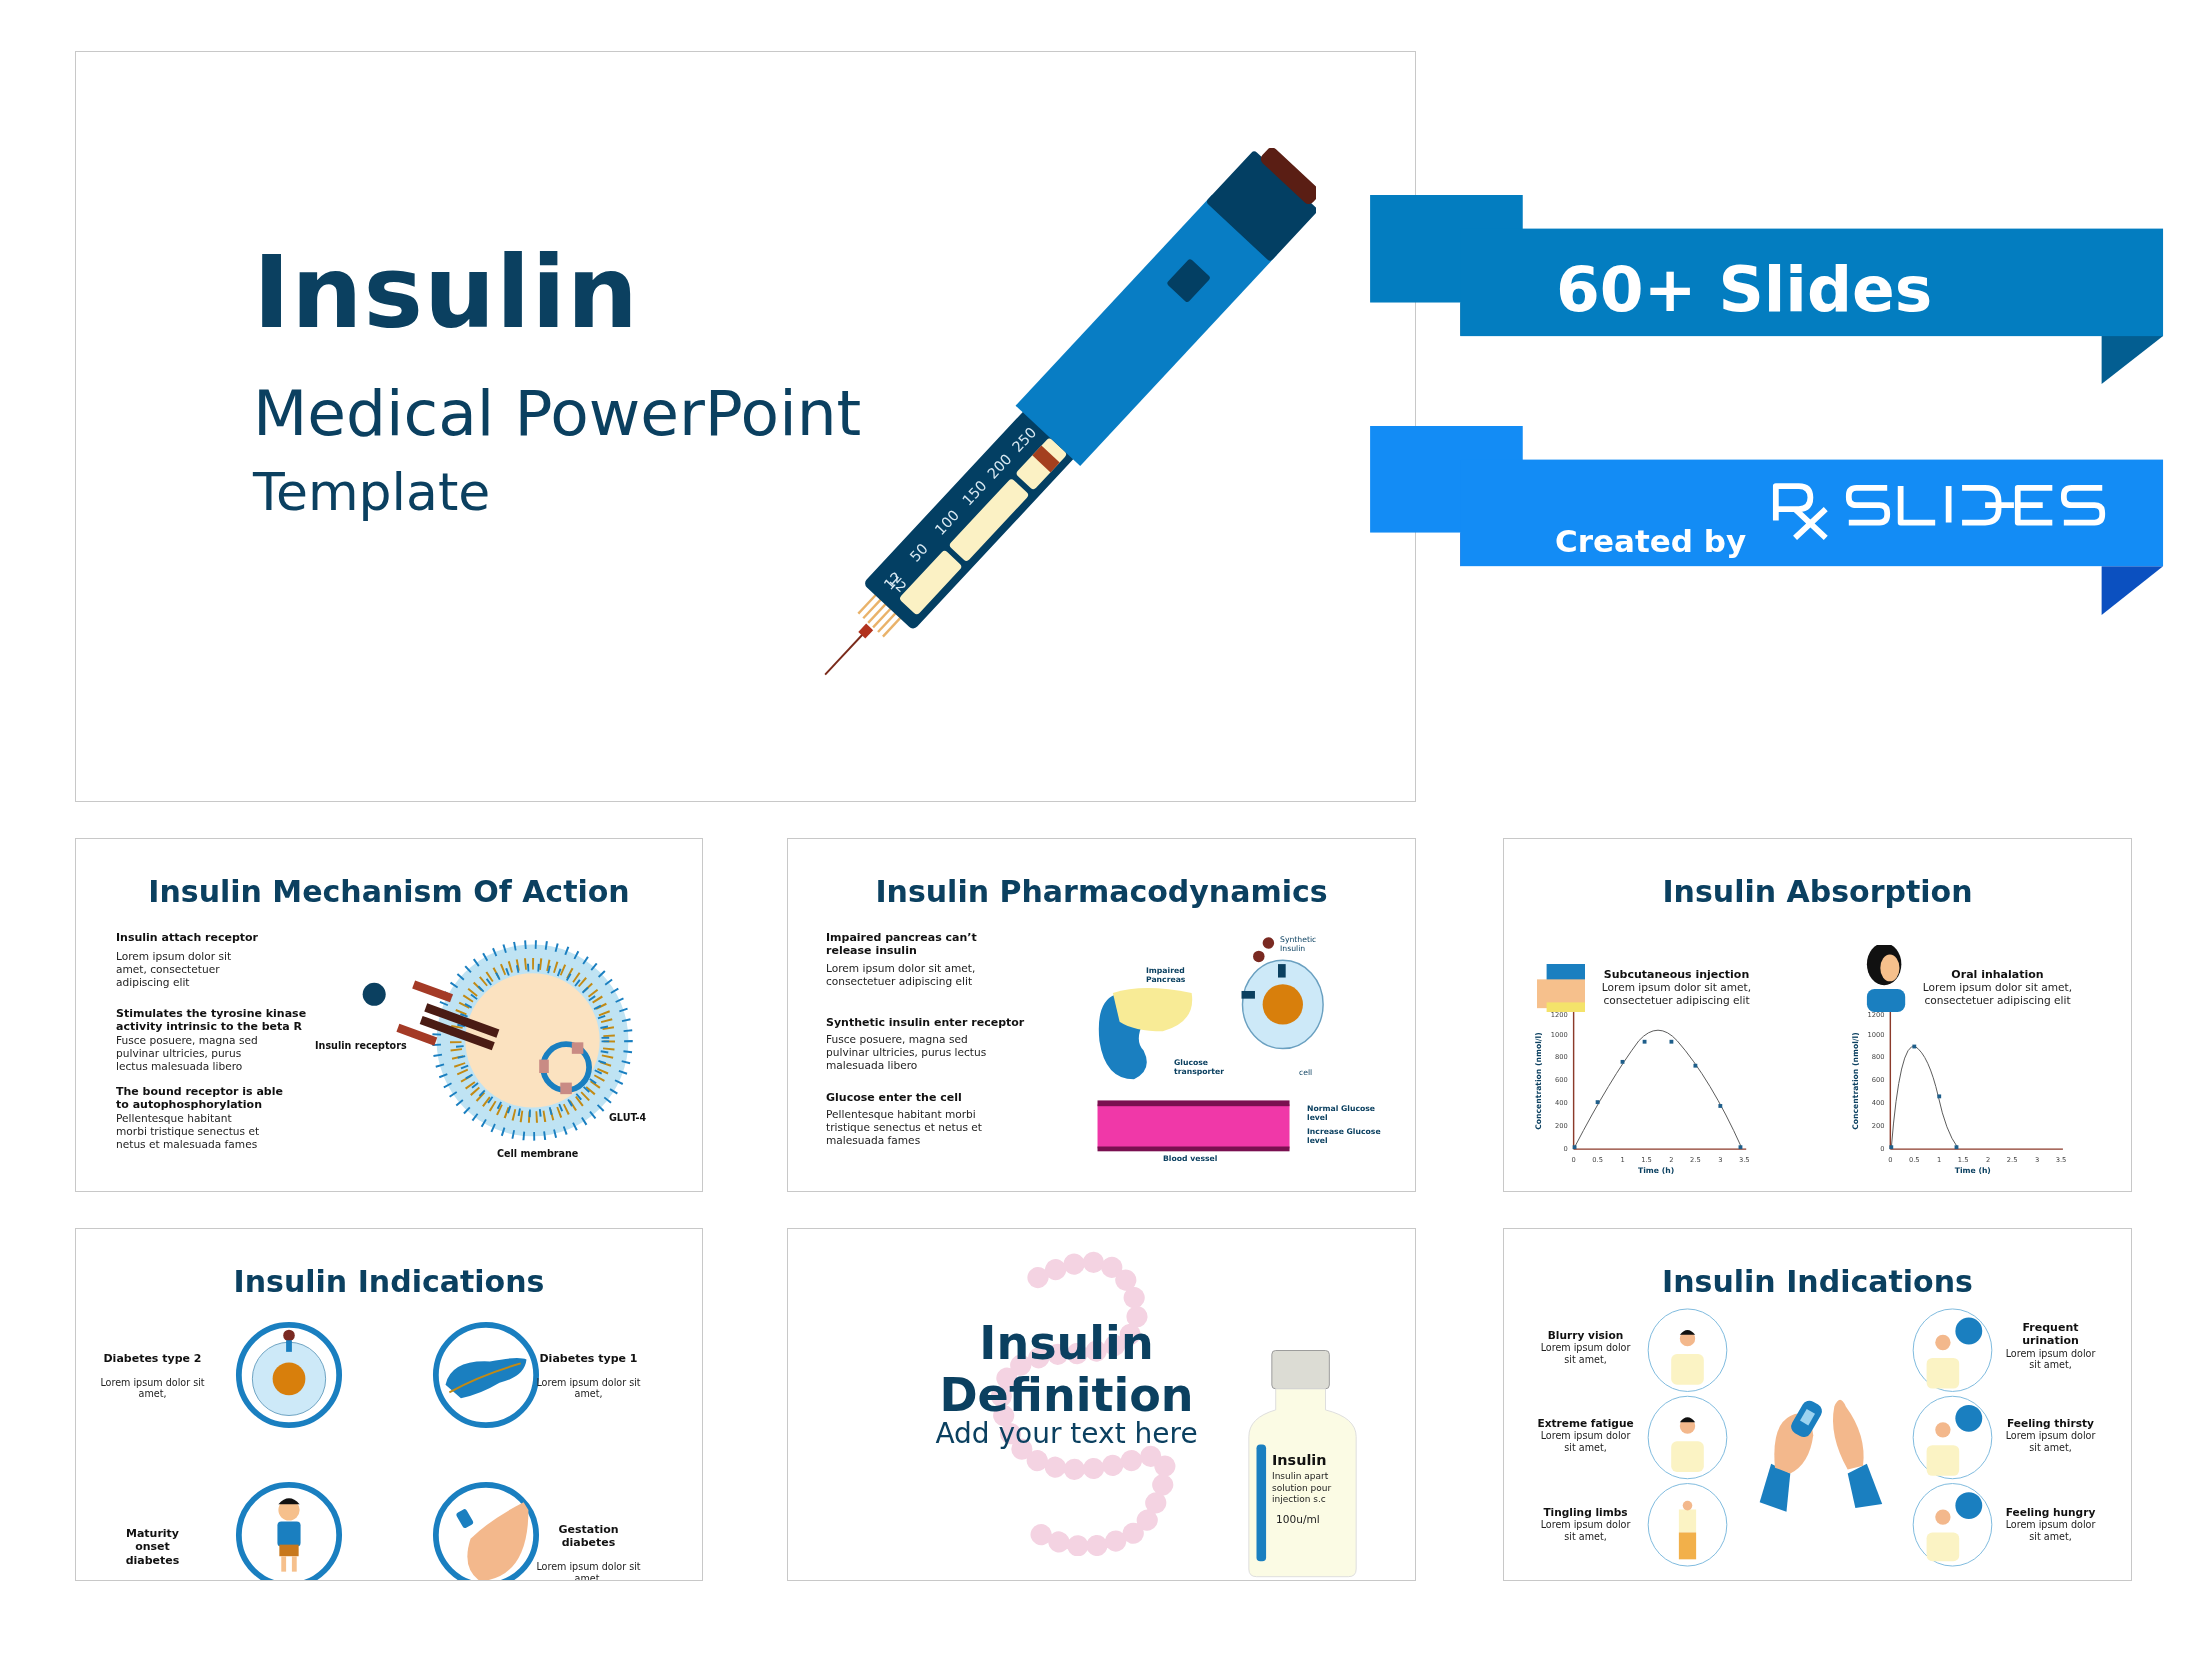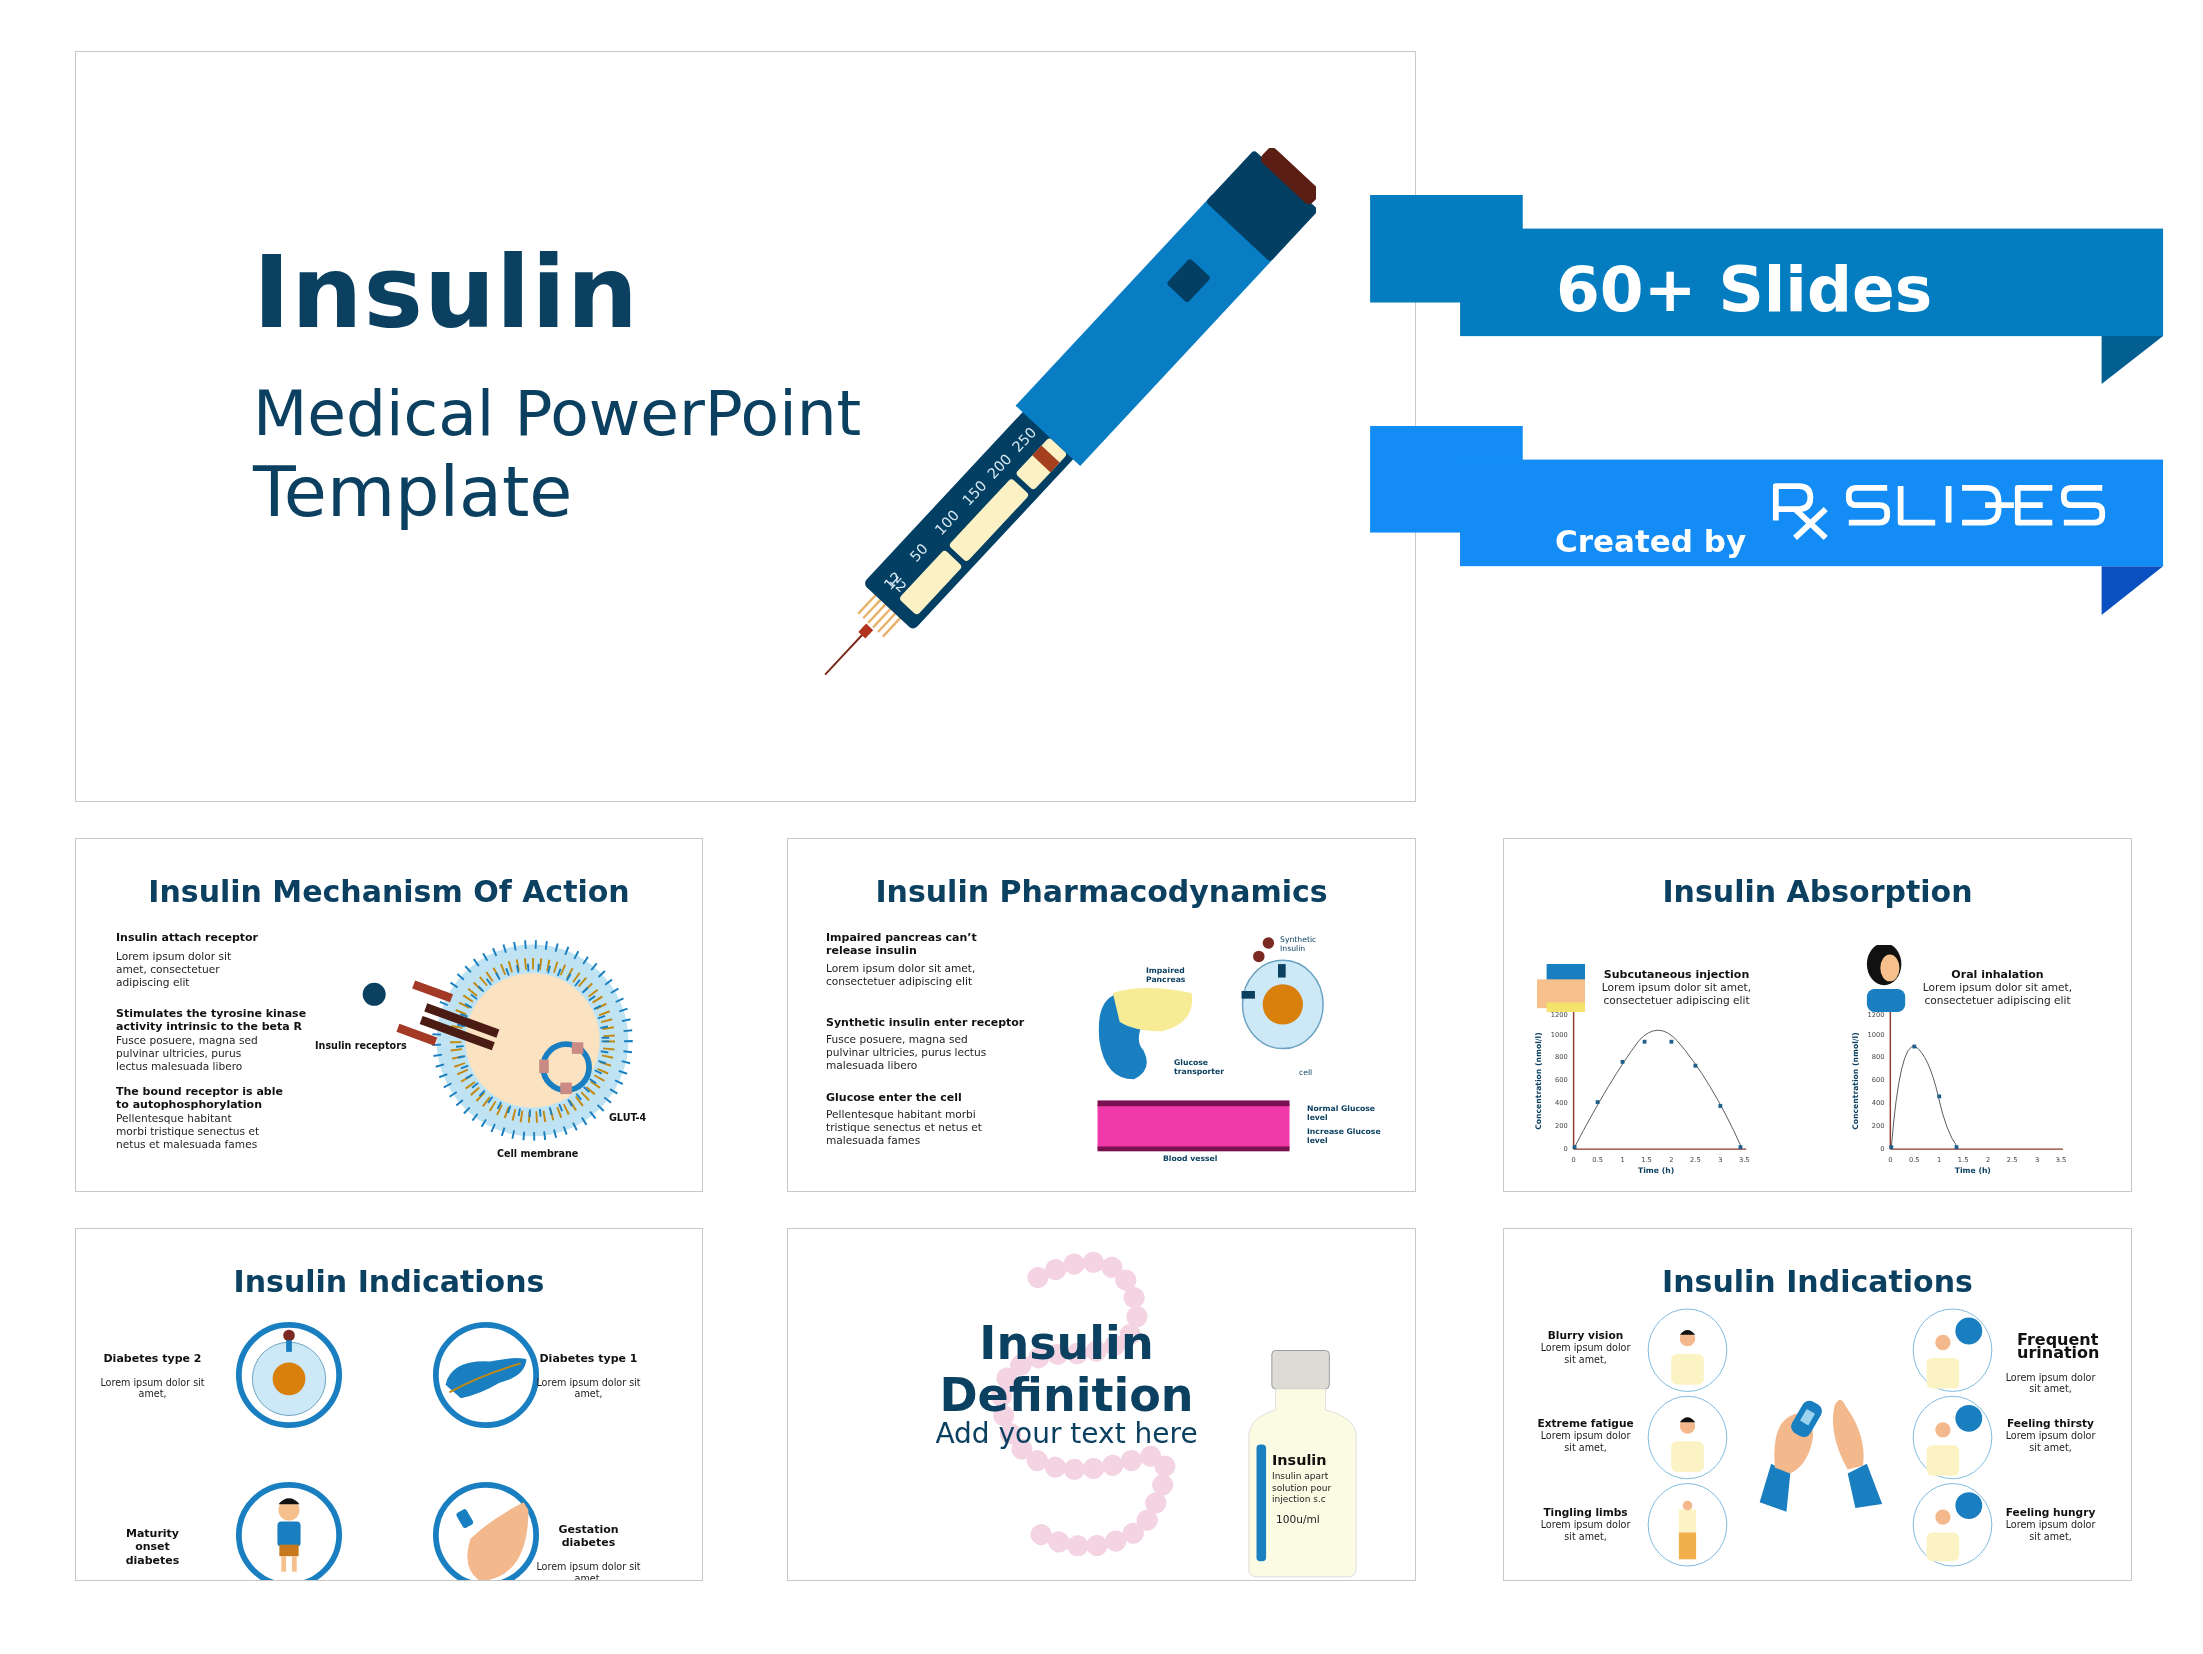--- a/index.html
+++ b/index.html
@@ -12,21 +12,21 @@
   .p6 { font-size:10.6px; color:#222; line-height:13px; }
   .center { text-align:center; }
   svg { display:block; }
 </style>
 </head>
 <body>
 
 <div class="slide" style="left:75px; top:51px; width:1341px; height:751px;">
   <div class="abs navy" style="left:177px; top:183px; font-size:100px; font-weight:bold; letter-spacing:1px; line-height:115px;">Insulin</div>
   <div class="abs navy" style="left:177px; top:323px; font-size:63px; line-height:77px; white-space:nowrap;">Medical PowerPoint</div>
-  <div class="abs navy" style="left:177px; top:402px; font-size:70px; line-height:77px;">Template</div>
+  <div class="abs navy" style="left:177px; top:402px; font-size:52px; line-height:77px;">Template</div>
 
   <div class="abs" style="left:740px; top:96px; width:500px; height:538px;">
     <svg width="500" height="538" viewBox="0 0 520 560">
       <g transform="translate(57,497) rotate(-47)">
 
         <line x1="-70" y1="0" x2="-10" y2="0" stroke="#7a2a1a" stroke-width="2"></line>
         <rect x="-14" y="-5" width="12" height="10" fill="#b2321d"></rect>
 
         <g stroke="#e9b26a" stroke-width="2.5">
           <line x1="0" y1="-18" x2="28" y2="-18"></line>
@@ -480,21 +480,21 @@
       </div>
   </div>
   <div class="abs center" style="left:19px; top:277px; width:125px;">
     <div class="h6" style="font-size:10.6px">Tingling limbs</div>
     <div class="p6" style="font-size:9.6px;line-height:11.5px">
         <div>Lorem ipsum dolor</div>
         <div>sit amet,</div>
       </div>
   </div>
   <div class="abs center" style="left:484px; top:92px; width:125px;">
-    <div class="h6" style="font-size:16px;width:67px;margin:12px auto">Frequent urination</div>
+    <div class="h6" style="font-size:11px;width:67px;margin:0 auto">Frequent urination</div>
     <div class="p6" style="font-size:9.6px;line-height:11.5px">
         <div>Lorem ipsum dolor</div>
         <div>sit amet,</div>
       </div>
   </div>
   <div class="abs center" style="left:484px; top:188px; width:125px;">
     <div class="h6" style="font-size:10.6px">Feeling thirsty</div>
     <div class="p6" style="font-size:9.6px;line-height:11.5px">
         <div>Lorem ipsum dolor</div>
         <div>sit amet,</div>

